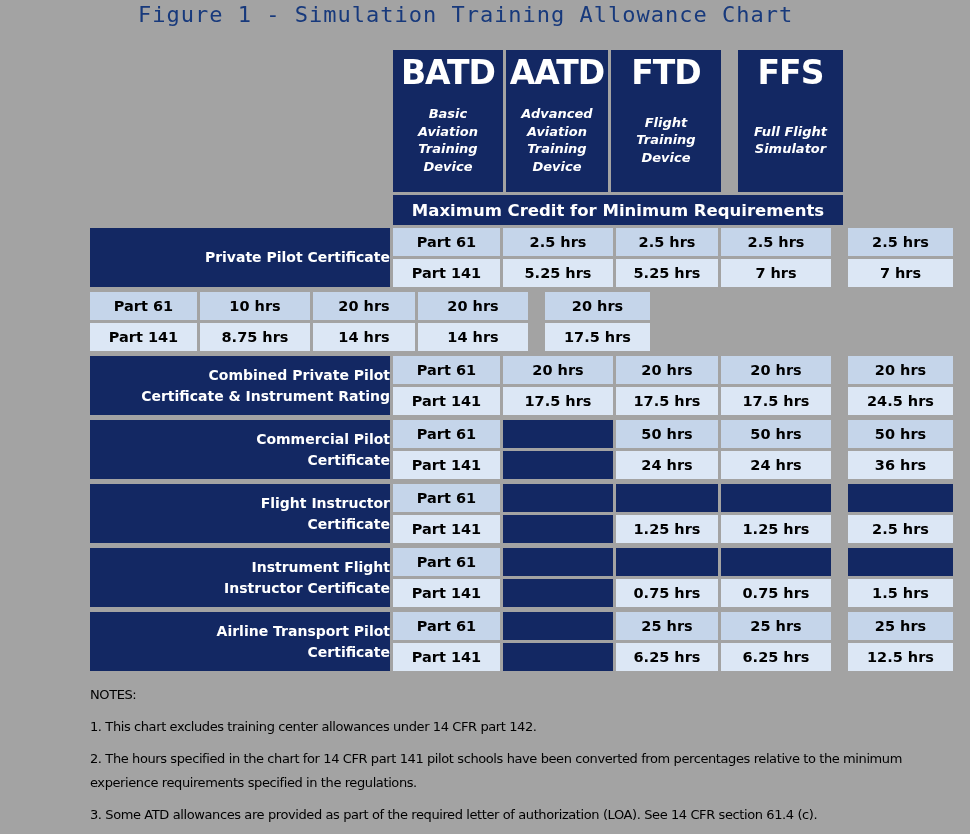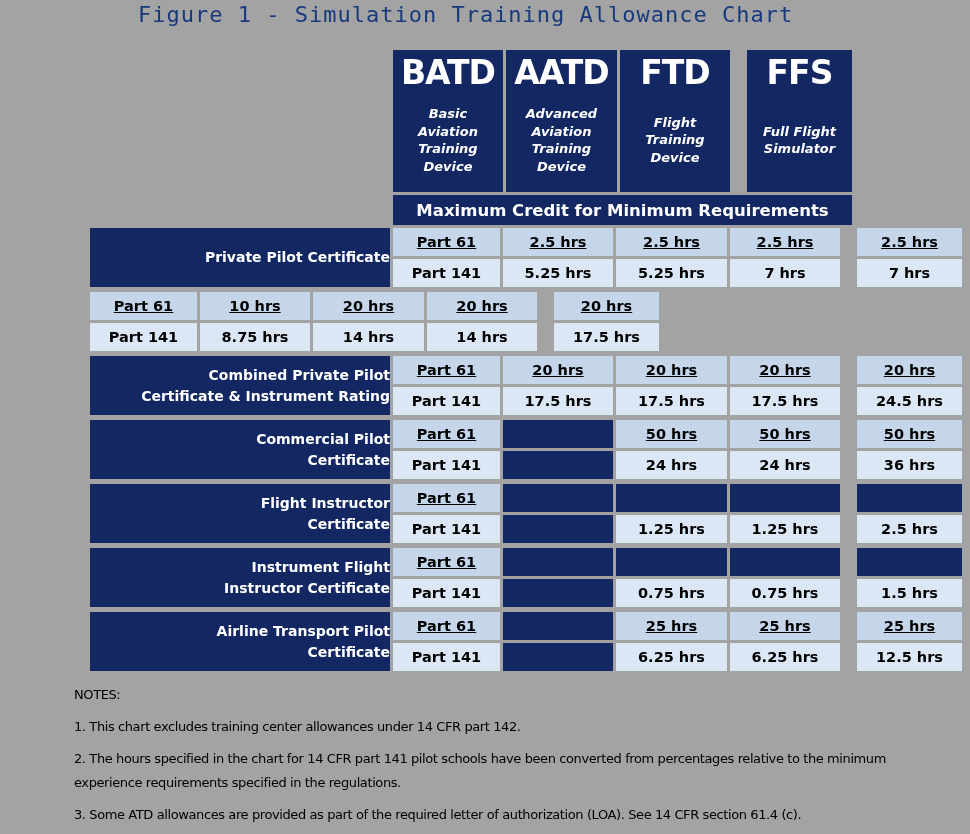--- a/index.html
+++ b/index.html
@@ -5,48 +5,48 @@
   html,body{margin:0;padding:0;background:#fff;}
   .page{position:relative;width:970px;height:834px;background:#a3a3a3;overflow:hidden;
         font-family:"DejaVu Sans","Liberation Sans",sans-serif;}
   .title{position:absolute;left:138px;top:2px;white-space:nowrap;
          font-family:"DejaVu Sans Mono","Liberation Mono",monospace;
          font-size:22px;letter-spacing:1px;color:#17397C;}
   .grid{position:absolute;left:90px;top:50px;}
   .cell{box-sizing:border-box;display:flex;align-items:center;justify-content:center;
         text-align:center;}
   .navy{background:#132863;color:#ffffff;}
-  .r61{background:#C5D5EA;text-decoration:underline;}
+  .r61{background:#C5D5EA;}
   .r141{background:#DCE7F5;}
   .blank{background:#132863 !important;color:#132863;}
   .c-label{width:300px;}
   .c-part{width:107px;}
   .c0{width:110px;}
-  .c1{width:111px;}
+  .c1{width:102px;}
   .c2{width:110px;}
   .c3{width:105px;margin-left:14px;}
   .hdr{display:flex;gap:3px;margin-bottom:3px;}
   .hdr-spacer{width:300px;}
   .corner{width:107px;height:175px;flex-direction:column;
           font-weight:bold;font-size:13.5px;line-height:19px;}
   .hdr-right{display:flex;flex-direction:column;gap:3px;}
   .dev-row{display:flex;gap:3px;justify-content:flex-end;}
   .dev{height:142px;flex-direction:column;justify-content:flex-start;padding-top:4px;}
   .abbr{font-weight:bold;font-size:33px;line-height:38px;letter-spacing:-1px;}
   .dev-name{flex:1;display:flex;flex-direction:column;justify-content:center;
             font-style:italic;font-weight:bold;font-size:13px;line-height:17.5px;
             padding-bottom:4px;}
   .banner{height:30px;font-weight:bold;font-size:16.5px;}
   .group{display:flex;gap:3px;margin-bottom:5px;}
   .glabel{flex-direction:column;font-weight:bold;font-size:14px;line-height:21px;
           white-space:nowrap;align-items:flex-end;}
   .group-rows{display:flex;flex-direction:column;gap:3px;}
   .drow{display:flex;gap:3px;height:28px;}
   .part,.val{font-weight:bold;font-size:14.5px;color:#000000;}
-  .notes{position:absolute;left:74px;top:683px;width:862px;
+  .notes{position:absolute;left:90px;top:683px;width:862px;
          font-size:13px;letter-spacing:-0.4px;line-height:24px;color:#000000;}
   .notes p{margin:0 0 8px 0;}
 </style>
 </head>
 <body>
 
 <div class="page">
 
   <div class="title">Figure 1 - Simulation Training Allowance Chart</div>
 

